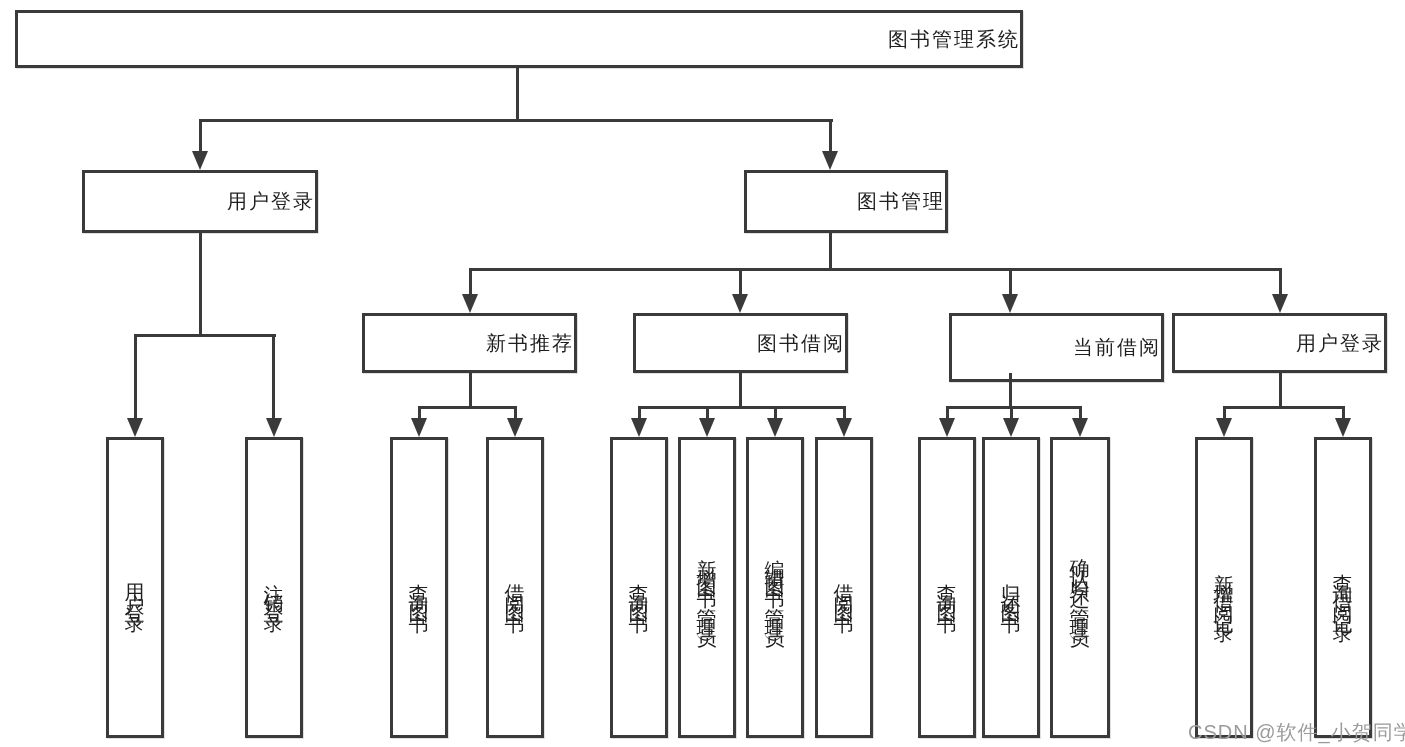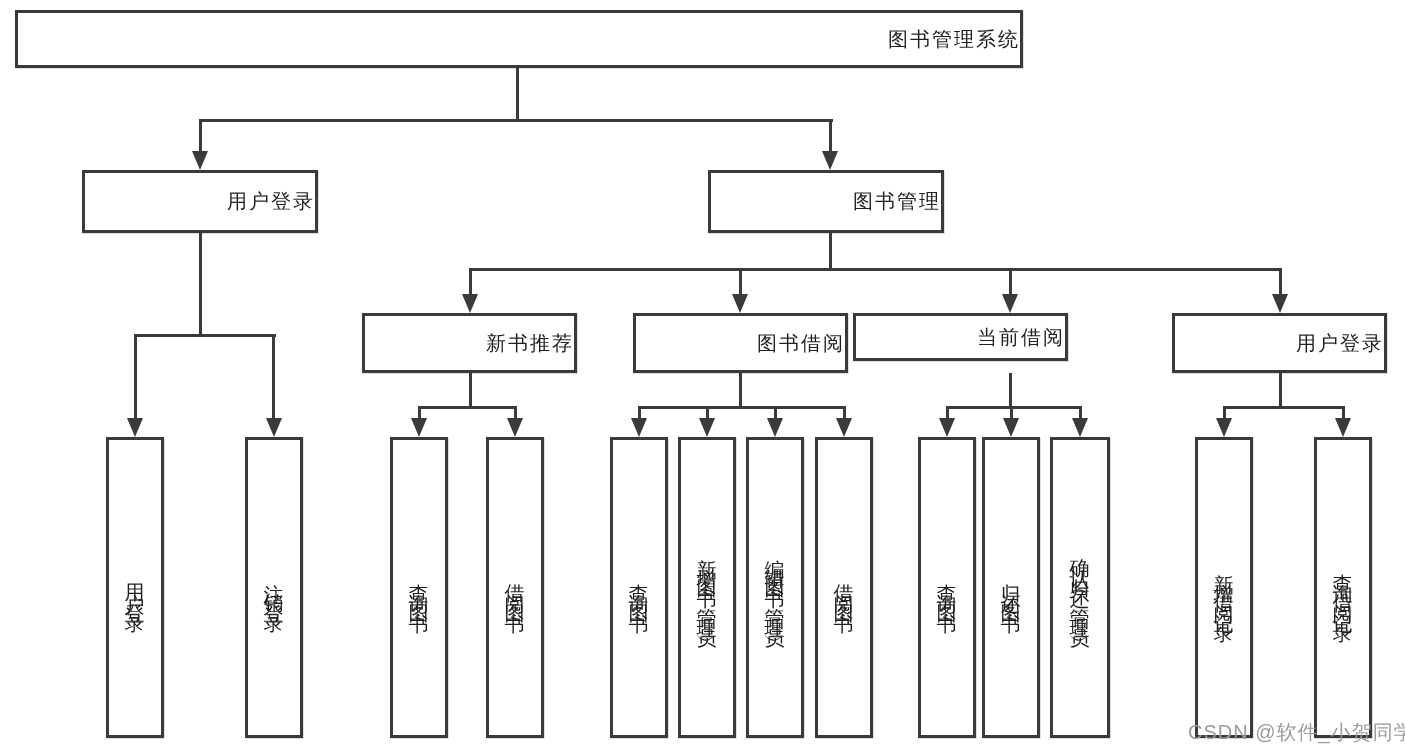--- a/index.html
+++ b/index.html
@@ -79,21 +79,21 @@
   <div class="line" style="left:516px;top:67px;width:3px;height:55px"></div>
   <div class="line" style="left:199px;top:119px;width:634px;height:3px"></div>
   <div class="line" style="left:199px;top:119px;width:3px;height:34px"></div>
   <div class="arrow" style="left:192px;top:151px"></div>
   <div class="line" style="left:829px;top:119px;width:3px;height:34px"></div>
   <div class="arrow" style="left:822px;top:151px"></div>
 
   <div class="box hbox" style="left:82px;top:170px;width:236px;height:63px">
     <span>用户登录</span>
   </div>
-  <div class="box hbox" style="left:708px;top:170px;width:236px;height:63px">
+  <div class="box hbox" style="left:744px;top:170px;width:204px;height:63px">
     <span>图书管理</span>
   </div>
 
   <div class="line" style="left:199px;top:233px;width:3px;height:103px"></div>
   <div class="line" style="left:134px;top:334px;width:142px;height:3px"></div>
   <div class="line" style="left:134px;top:334px;width:3px;height:85px"></div>
   <div class="arrow" style="left:127px;top:418px"></div>
   <div class="line" style="left:272px;top:334px;width:3px;height:85px"></div>
   <div class="arrow" style="left:266px;top:418px"></div>
 
@@ -107,21 +107,21 @@
   <div class="arrow" style="left:1002px;top:294px"></div>
   <div class="line" style="left:1279px;top:268px;width:3px;height:28px"></div>
   <div class="arrow" style="left:1272px;top:294px"></div>
 
   <div class="box hbox" style="left:633px;top:313px;width:215px;height:60px">
     <span>图书借阅</span>
   </div>
   <div class="box hbox" style="left:362px;top:313px;width:215px;height:60px">
     <span>新书推荐</span>
   </div>
-  <div class="box hbox" style="left:853px;top:313px;width:215px;height:48px">
+  <div class="box hbox" style="left:949px;top:313px;width:215px;height:69px">
     <span>当前借阅</span>
   </div>
   <div class="box hbox" style="left:1172px;top:313px;width:215px;height:60px">
     <span>用户登录</span>
   </div>
 
   <div class="line" style="left:469px;top:373px;width:3px;height:35px"></div>
   <div class="line" style="left:418px;top:406px;width:99px;height:3px"></div>
   <div class="line" style="left:418px;top:406px;width:3px;height:14px"></div>
   <div class="arrow" style="left:411px;top:418px"></div>

